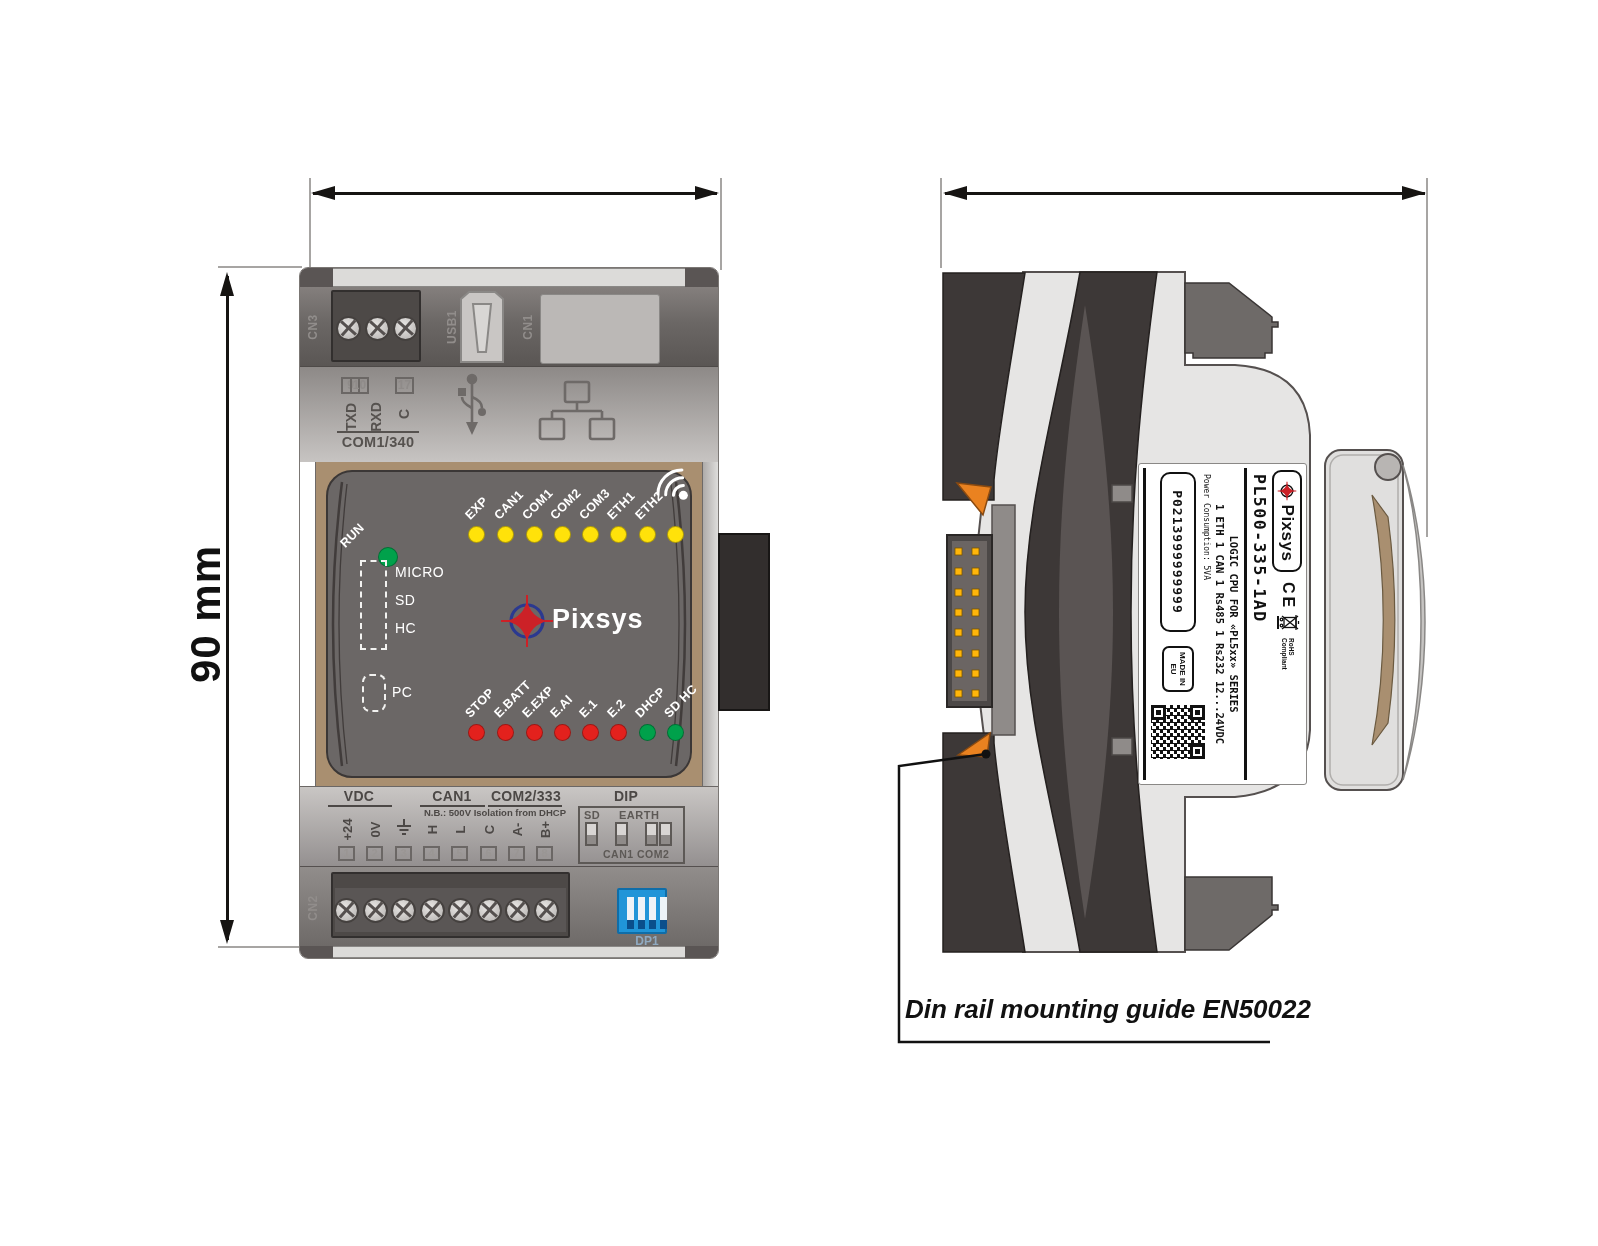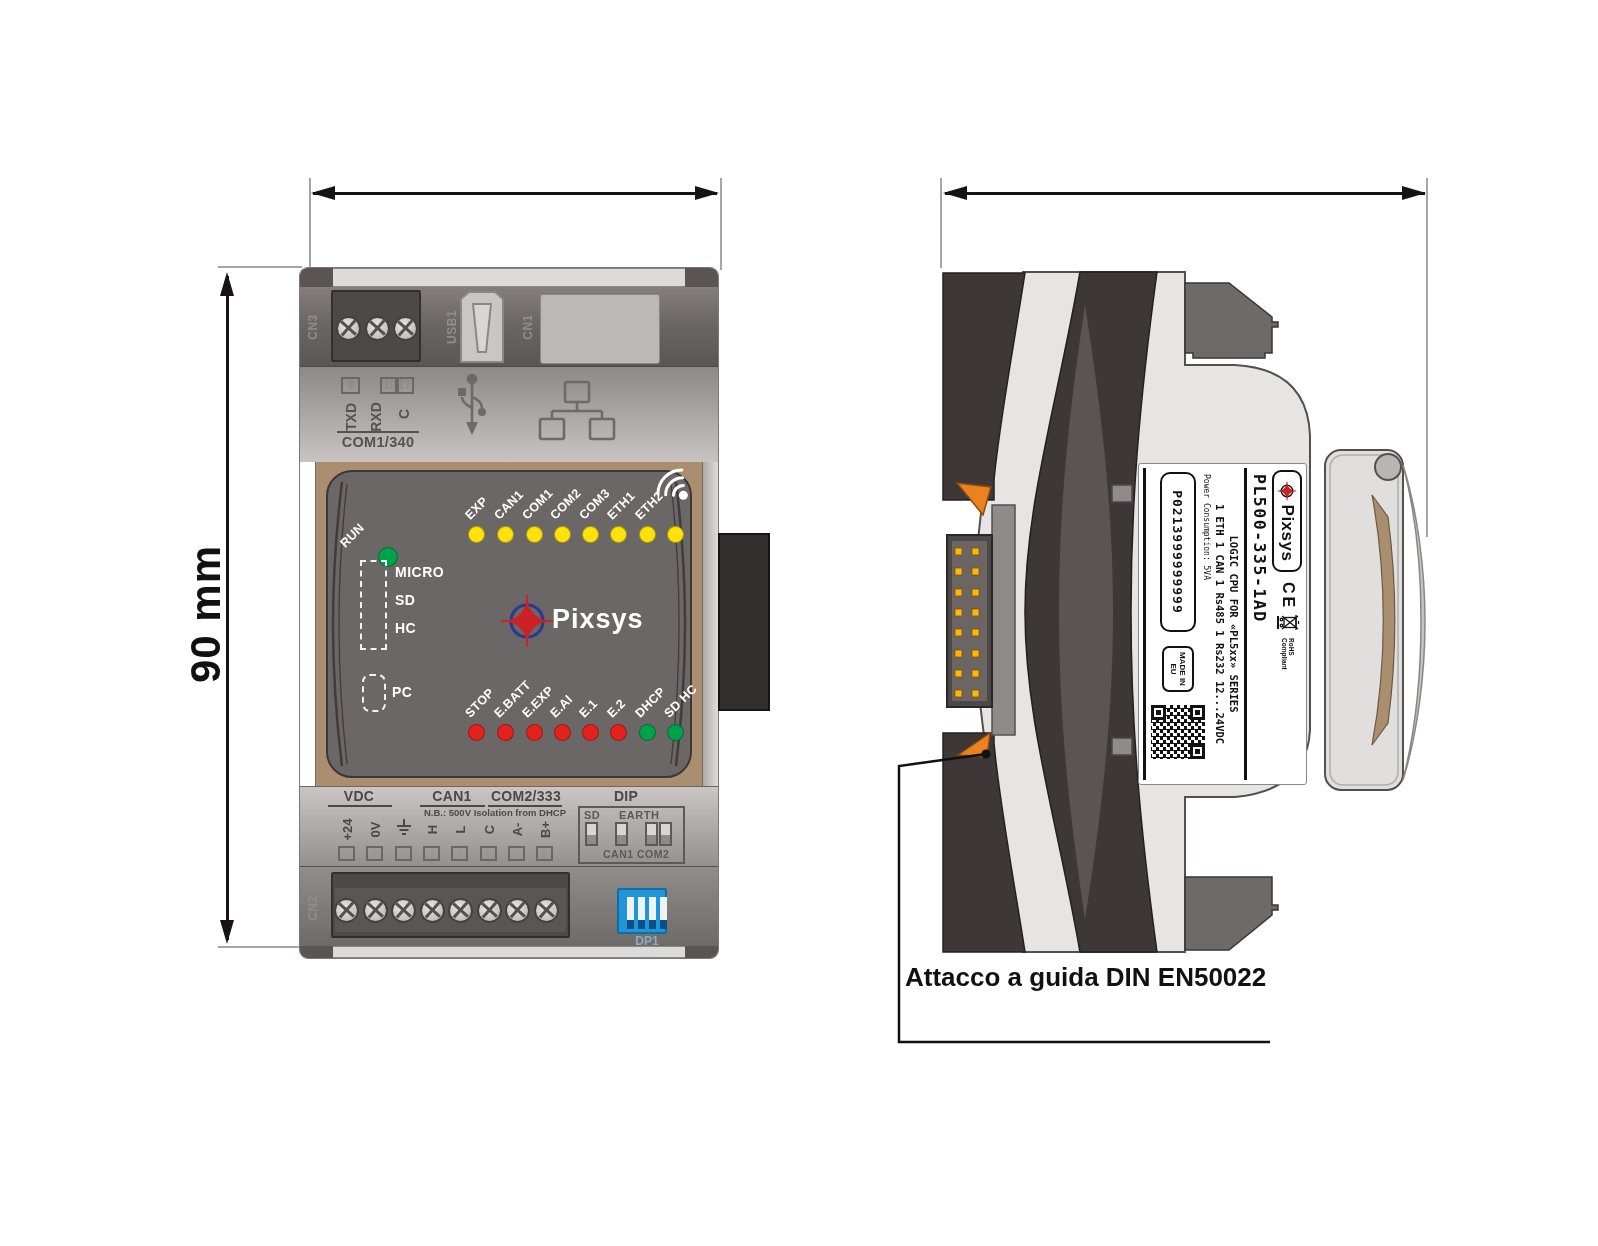--- a/index.html
+++ b/index.html
@@ -39,21 +39,21 @@
   .comlbl{position:absolute;font-size:14.5px;font-weight:bold;color:#56524f;text-align:center;letter-spacing:.3px}
   .rail{position:absolute;top:194px;width:16px;height:324px}
   .rail-l{left:0;background:linear-gradient(90deg,#dedddb,#aeabay,#aeaba9);border-right:1px solid #6e6a68}
   .rail-r{left:402px;background:linear-gradient(90deg,#aeaba9,#dedddb);border-left:1px solid #6e6a68}
   .tan{position:absolute;left:16px;top:194px;width:386px;height:324px;background:#a98f70}
   .panel{position:absolute;left:26px;top:202px;width:366px;height:308px;background:#6b6766;
          border:2.5px solid #3b3736;border-radius:26px}
   .led{position:absolute;width:17px;height:17px;border-radius:50%;border:1px solid rgba(0,0,0,.3)}
   .dlab{position:absolute;height:15px;line-height:15px;font-size:12.5px;font-weight:bold;color:#fff;
         white-space:nowrap;transform-origin:0 100%;transform:rotate(-45deg);letter-spacing:.3px}
-  .ptxt{position:absolute;font-size:14px;font-weight:bold;color:#fff;letter-spacing:.5px}
+  .ptxt{position:absolute;font-size:14px;font-weight:normal;color:#fff;letter-spacing:.5px}
   .dash{position:absolute;border:2px dashed #f2f2f0}
   .brand{position:absolute;font-size:27px;font-weight:bold;color:#fff;letter-spacing:1px}
   .glab{position:absolute;font-size:14px;font-weight:bold;color:#4c4846;text-align:center;letter-spacing:.3px}
   .gline{position:absolute;height:2px;background:#4c4846}
   .nbnote{position:absolute;font-size:9.5px;font-weight:bold;color:#4c4846;text-align:center;white-space:nowrap}
   .tlab{position:absolute;width:40px;text-align:center;font-size:13px;font-weight:bold;color:#4c4846;
         transform:rotate(-90deg);white-space:nowrap}
   .numbox{position:absolute;width:17px;height:15px;border:2px solid #6b6765;color:#9a9694;
           font-size:11px;font-weight:bold;text-align:center;line-height:11px}
   .dipbox{position:absolute;left:278px;top:538px;width:107px;height:58px;border:2px solid #5d5956}
@@ -132,21 +132,21 @@
     <div class="vlab" style="left:133px;top:52px">USB1</div>
     <svg class="abs" style="left:158px;top:22px" width="48" height="74" viewBox="0 0 48 74">
       <path d="M3,9 L11,2 L37,2 L45,9 L45,72 L3,72 Z" fill="#c9c6c4" stroke="#8a8886" stroke-width="2"></path>
       <path d="M15,14 L33,14 L28,62 L20,62 Z" fill="#d8d6d4" stroke="#8a8886" stroke-width="2"></path>
     </svg>
     <div class="vlab" style="left:209px;top:52px">CN1</div>
     <div class="port" style="left:240px;top:26px;width:120px;height:70px"></div>
 
     <div class="sect f-midband"></div>
     <div class="pinbox" style="left:41px;top:109px">9</div>
-    <div class="pinbox" style="left:80px;top:109px">10</div>
+    <div class="pinbox" style="left:50px;top:109px">10</div>
     <div class="pinbox" style="left:95px;top:109px">17</div>
     <div class="vlab2" style="left:29px;top:141px">TXD</div>
     <div class="vlab2" style="left:54px;top:141px">RXD</div>
     <div class="vlab2" style="left:82px;top:138px">C</div>
     <div class="groupline" style="left:37px;top:163px;width:82px"></div>
     <div class="comlbl" style="left:33px;top:166px;width:90px">COM1/340</div>
     <svg class="abs" style="left:154px;top:104px" width="36" height="64" viewBox="0 0 36 64">
       <g stroke="#6e6a68" stroke-width="2.6" fill="none">
         <circle cx="18" cy="7" r="4" fill="#6e6a68"></circle>
         <path d="M18,11 V50"></path>
@@ -397,15 +397,15 @@
       <div>EU</div>
     </div>
     <div class="qr">
       <div class="fp" style="left:0;top:0"></div>
       <div class="fp" style="right:0;top:0"></div>
       <div class="fp" style="left:0;bottom:0"></div>
     </div>
     <div class="lrule" style="top:160px"></div>
   </div>
 
-  <div class="note1" style="left:905px;top:962px">Attacco a guida DIN EN50022</div>
+  <div class="note2" style="left:905px;top:994px">Din rail mounting guide EN50022</div>
 
 </div>
 
 </body></html>

